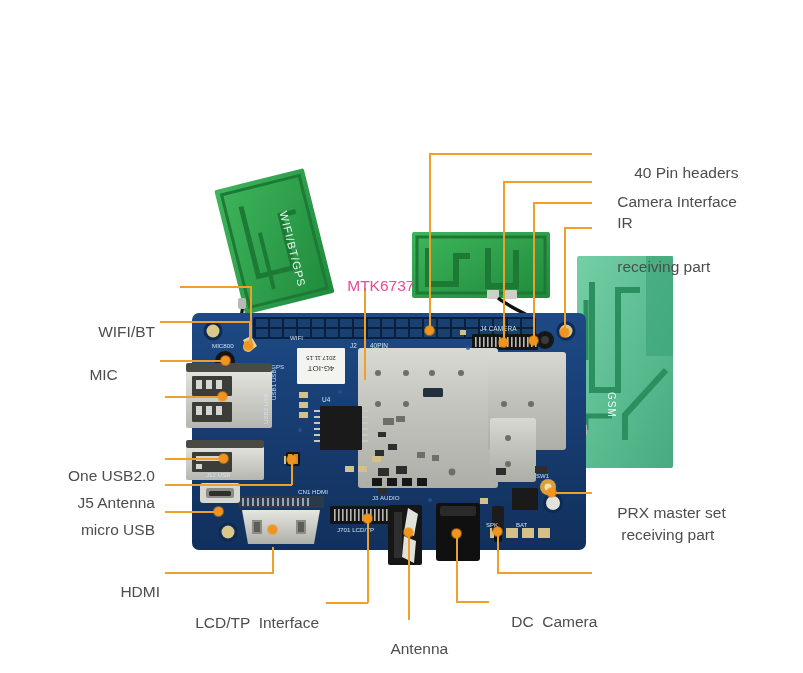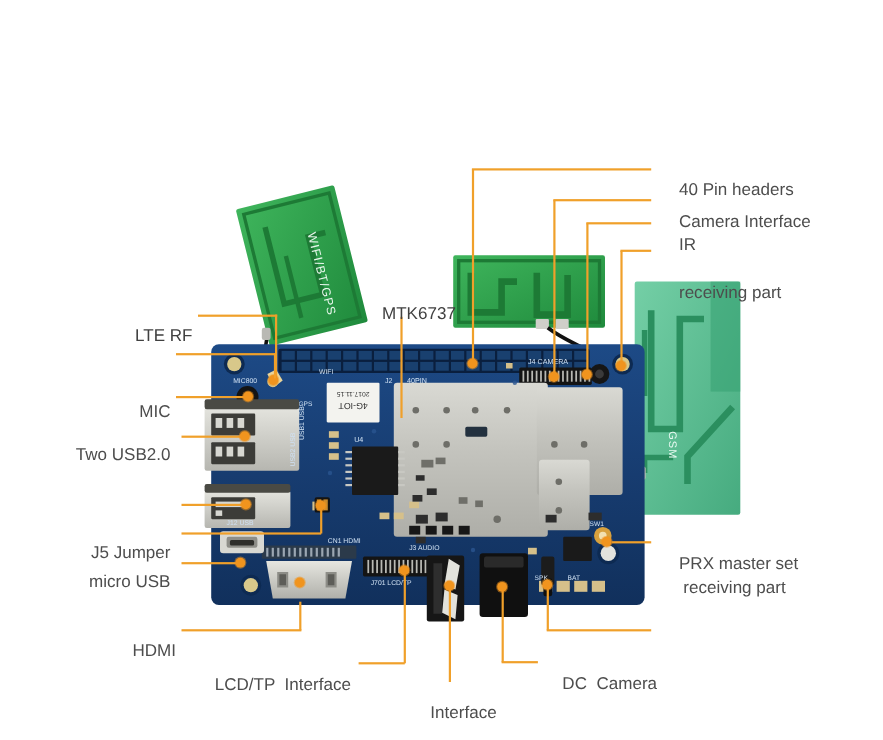--- a/index.html
+++ b/index.html
@@ -18,21 +18,21 @@
     display:flex;align-items:center;justify-content:center;
     font-size:21px;letter-spacing:.4px;
   }
 
   
   .lbl{
     position:absolute;font-size:15.5px;color:#4d4d4d;
     white-space:pre;line-height:19px;
   }
   .lbl.r{text-align:right;}
-  .lbl.accent{color:#404040;}
+  .lbl.accent{color:#ec4899;}
 
   
   .ld{position:absolute;background:#f0a02a;}
   .ld.h{height:2px;}
   .ld.v{width:2px;}
   .dot{position:absolute;width:9px;height:9px;border-radius:50%;
        background:#f0941e;box-shadow:0 0 0 1px rgba(240,148,30,.5);}
 
   
   #art{position:absolute;left:0;top:0;width:803px;height:673px;}
@@ -397,21 +397,21 @@
           <circle cx="340" cy="392" r="2"></circle>
         <circle cx="430" cy="500" r="2"></circle>
           <circle cx="468" cy="348" r="2"></circle>
       </g>
     </g>
   </svg>
 
   <div class="ld v" style="left:429px;top:154px;height:176px;"></div>
   <div class="ld h" style="left:429px;top:153px;width:163px;"></div>
   <div class="dot" style="left:425px;top:326px;"></div>
-  <div class="lbl" style="left:600px;top:144px;">
+  <div class="lbl" style="left:617px;top:144px;">
     <span>40 Pin headers</span>
   </div>
 
   <div class="ld v" style="left:503px;top:182px;height:160px;"></div>
   <div class="ld h" style="left:503px;top:181px;width:89px;"></div>
   <div class="dot" style="left:499px;top:338px;"></div>
   <div class="lbl" style="left:600px;top:173px;">
     <span>Camera Interface</span>
   </div>
 
@@ -438,47 +438,47 @@
     <span>receiving part</span>
   </div>
 
   <div class="ld v" style="left:497px;top:534px;height:39px;"></div>
   <div class="ld h" style="left:497px;top:572px;width:95px;"></div>
   <div class="dot" style="left:493px;top:527px;"></div>
 
   <div class="ld h" style="left:180px;top:286px;width:72px;"></div>
   <div class="ld v" style="left:250px;top:286px;height:57px;"></div>
   <div class="dot" style="left:244px;top:341px;"></div>
-  <div class="lbl accent r" style="left:60px;top:277px;width:115px;">
-    <span>LTE RF</span>
-  </div>
 
   <div class="ld h" style="left:160px;top:321px;width:90px;"></div>
   <div class="ld v" style="left:249px;top:321px;height:23px;"></div>
+  <div class="lbl r" style="left:35px;top:303px;width:120px;">
+    <span>WIFI/BT</span>
+  </div>
 
   <div class="ld h" style="left:160px;top:360px;width:62px;"></div>
   <div class="dot" style="left:221px;top:356px;"></div>
-  <div class="lbl r" style="left:35px;top:346px;width:120px;">
+  <div class="lbl r" style="left:35px;top:346px;width:120px;text-align:center;">
     <span>MIC</span>
   </div>
 
   <div class="ld h" style="left:165px;top:396px;width:56px;"></div>
   <div class="dot" style="left:218px;top:392px;"></div>
-  <div class="lbl r" style="left:20px;top:385px;width:135px;">
-    <span>Two USB2.0</span>
-  </div>
 
   <div class="ld h" style="left:165px;top:458px;width:57px;"></div>
   <div class="dot" style="left:219px;top:454px;"></div>
+  <div class="lbl r" style="left:20px;top:447px;width:135px;">
+    <span>One USB2.0</span>
+  </div>
 
   <div class="ld h" style="left:165px;top:484px;width:127px;"></div>
   <div class="ld v" style="left:291px;top:462px;height:23px;"></div>
   <div class="dot" style="left:287px;top:455px;"></div>
   <div class="lbl r" style="left:25px;top:474px;width:130px;">
-    <span>J5 Jumper</span>
+    <span>J5 Antenna</span>
   </div>
 
   <div class="ld h" style="left:165px;top:511px;width:53px;"></div>
   <div class="dot" style="left:214px;top:507px;"></div>
   <div class="lbl r" style="left:25px;top:501px;width:130px;">
     <span>micro USB</span>
   </div>
 
   <div class="ld v" style="left:272px;top:547px;height:26px;"></div>
   <div class="ld h" style="left:165px;top:572px;width:109px;"></div>
@@ -495,21 +495,21 @@
   <div class="ld v" style="left:367px;top:518px;height:85px;"></div>
   <div class="ld h" style="left:326px;top:602px;width:42px;"></div>
   <div class="dot" style="left:363px;top:514px;"></div>
   <div class="lbl r" style="left:178px;top:594px;width:140px;">
     <span>LCD/TP  Interface</span>
   </div>
 
   <div class="ld v" style="left:408px;top:536px;height:84px;"></div>
   <div class="dot" style="left:404px;top:528px;"></div>
   <div class="lbl" style="left:374px;top:620px;">
-    <span>Interface</span>
+    <span>Antenna</span>
   </div>
 
   <div class="ld v" style="left:456px;top:533px;height:69px;"></div>
   <div class="ld h" style="left:456px;top:601px;width:33px;"></div>
   <div class="dot" style="left:452px;top:529px;"></div>
   <div class="lbl" style="left:494px;top:593px;">
     <span>DC  Camera</span>
   </div>
 
 </div>

